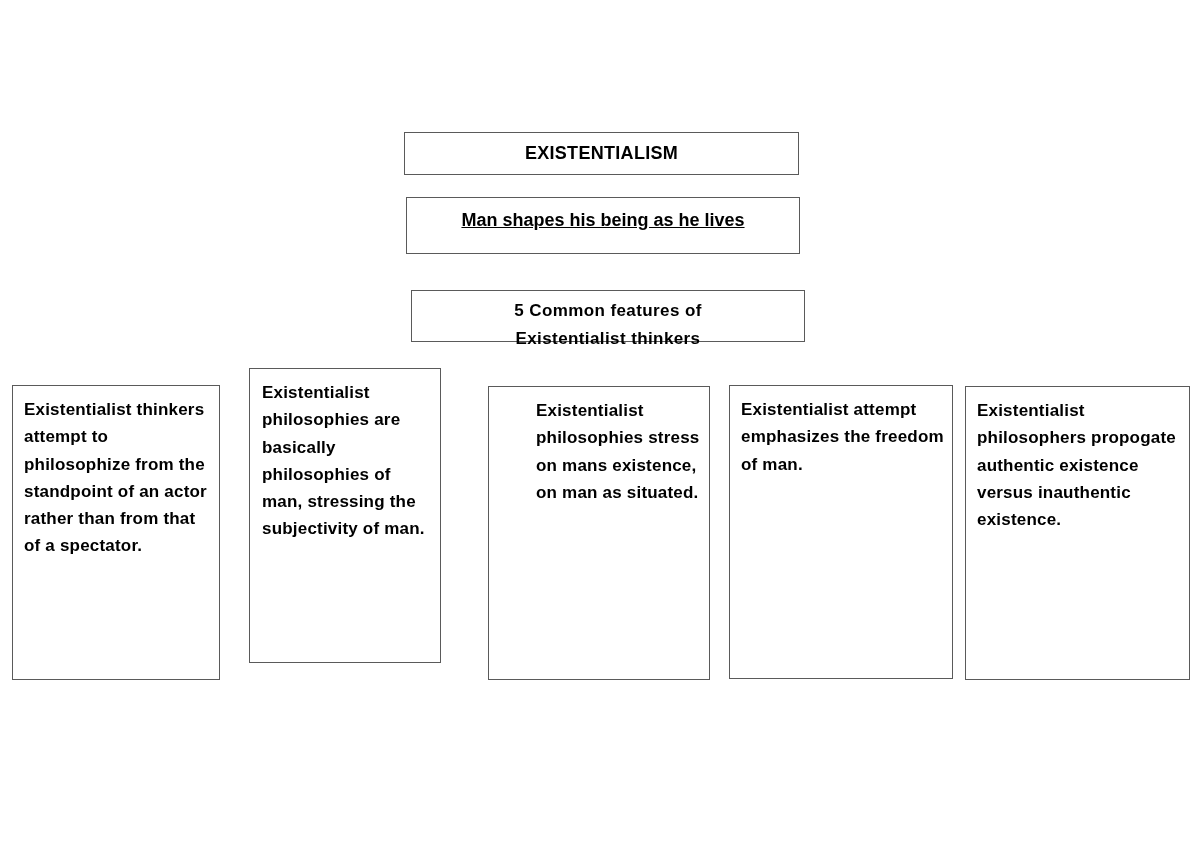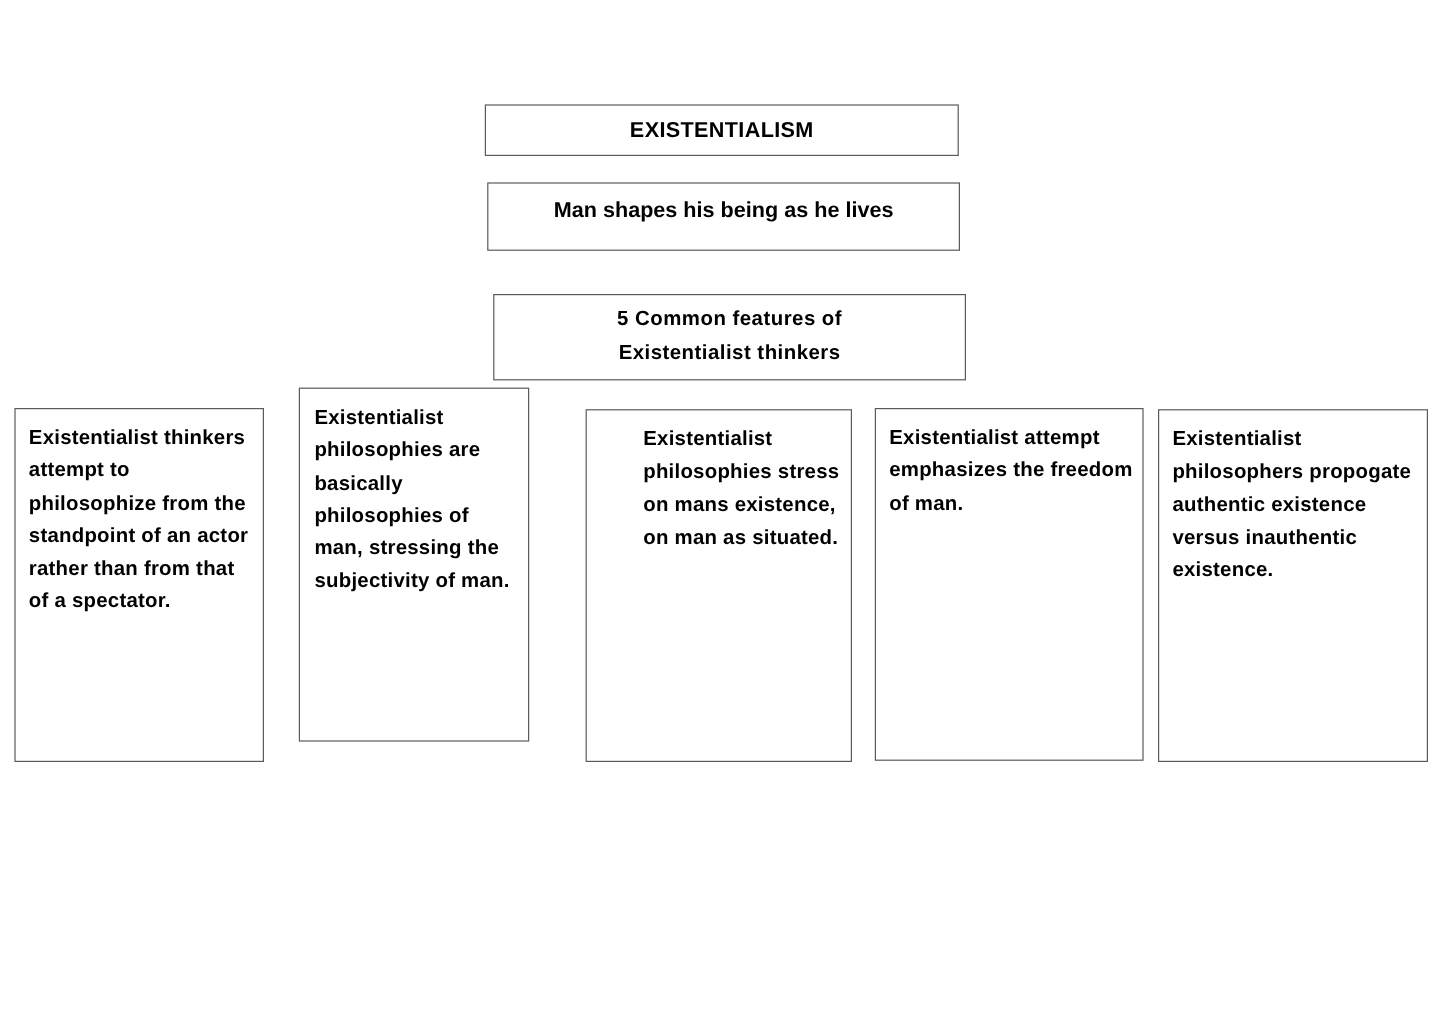--- a/index.html
+++ b/index.html
@@ -13,20 +13,21 @@
     position: relative;
     font-family: "Liberation Sans", sans-serif;
     color: #000000;
     overflow: hidden;
   }
   .node {
     position: absolute;
     box-sizing: border-box;
     background: #ffffff;
     border: 1.5px solid #5a5a5a;
+    margin-top: 45px;
   }
 
   
   #title-node {
     left: 404px;
     top: 87px;
     width: 395px;
     height: 43px;
   }
   #title-node .node-text {
@@ -44,27 +45,28 @@
     width: 394px;
     height: 57px;
   }
   #tenet-node .node-text {
     display: block;
     text-align: center;
     font-size: 18px;
     font-weight: bold;
     line-height: 22px;
     padding-top: 11px;
+    text-decoration: underline;
   }
 
   #features-heading-node {
     left: 411px;
     top: 245px;
     width: 394px;
-    height: 72px;
+    height: 52px;
   }
   #features-heading-node .node-text {
     display: block;
     text-align: center;
     font-size: 17px;
     font-weight: bold;
     line-height: 28px;
     letter-spacing: 0.4px;
     padding-top: 6px;
   }

